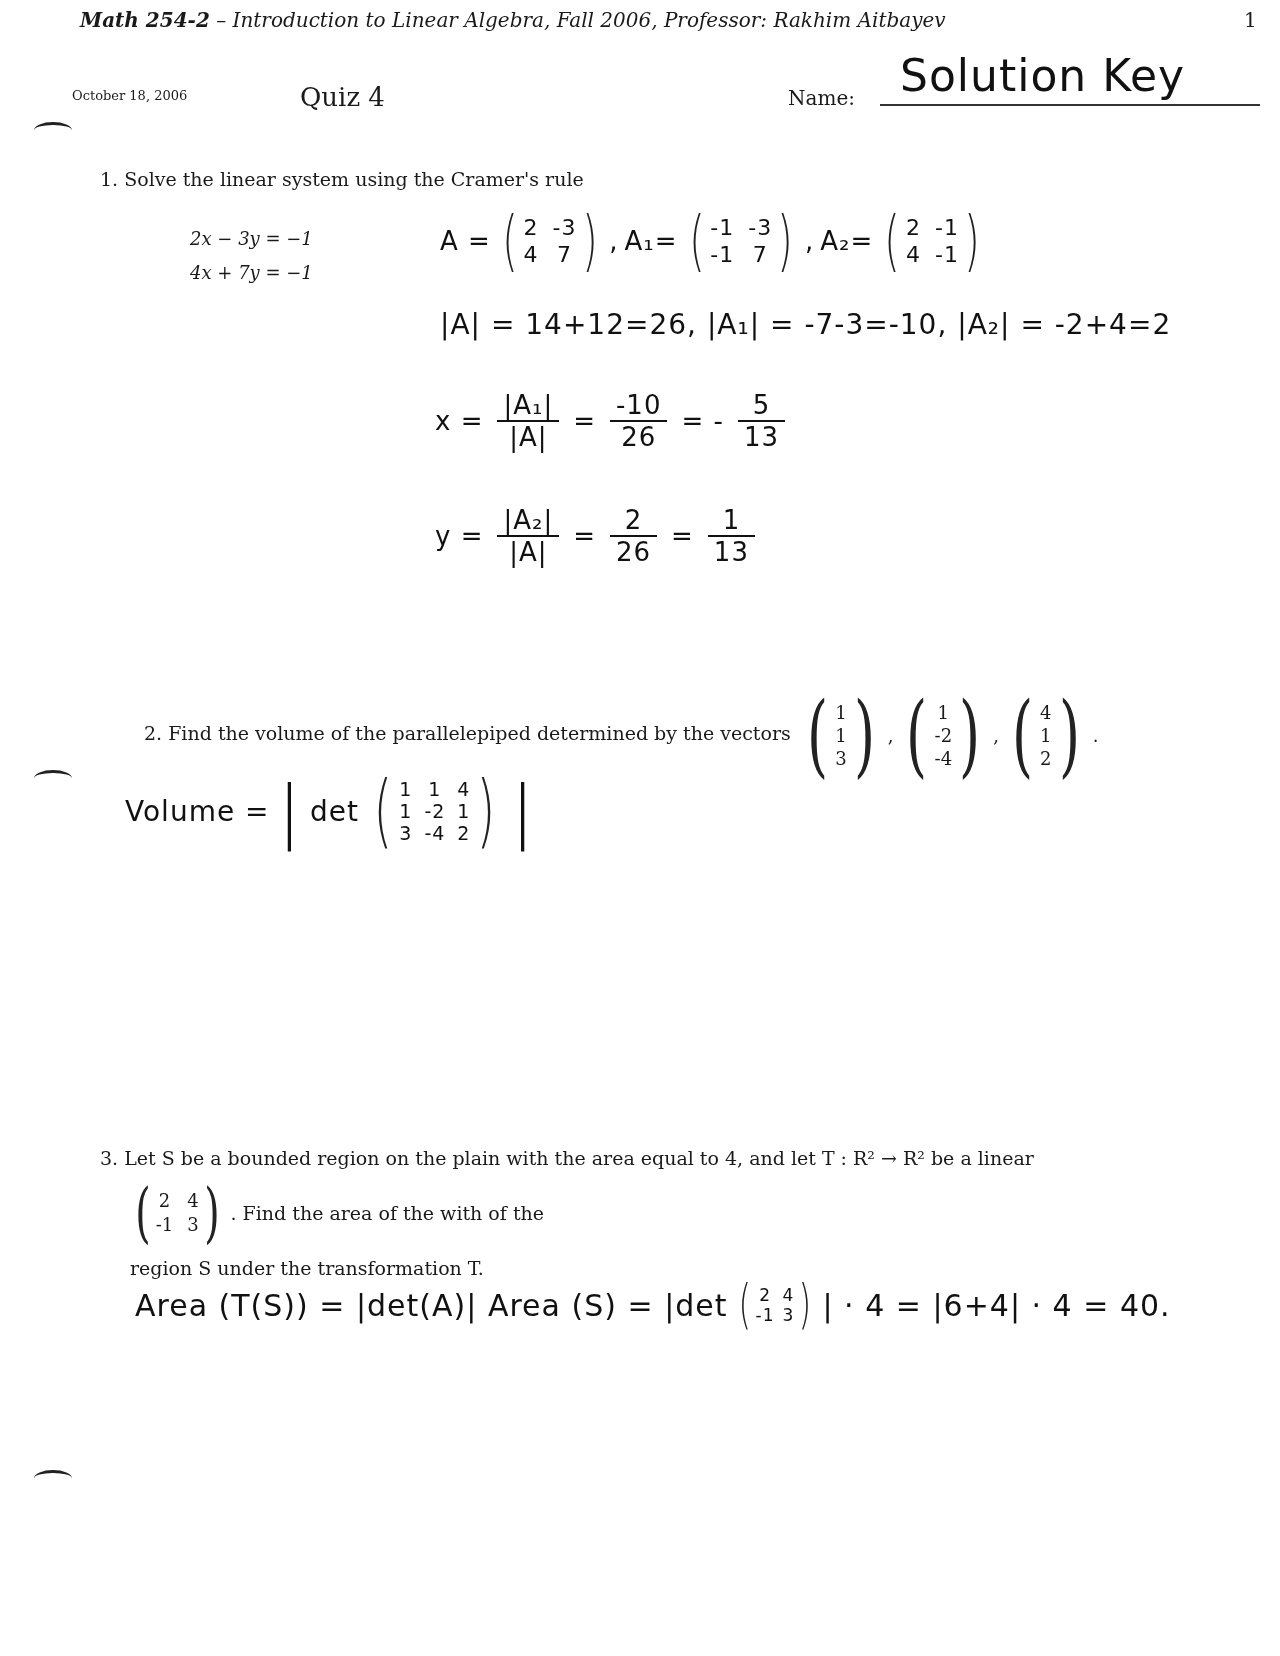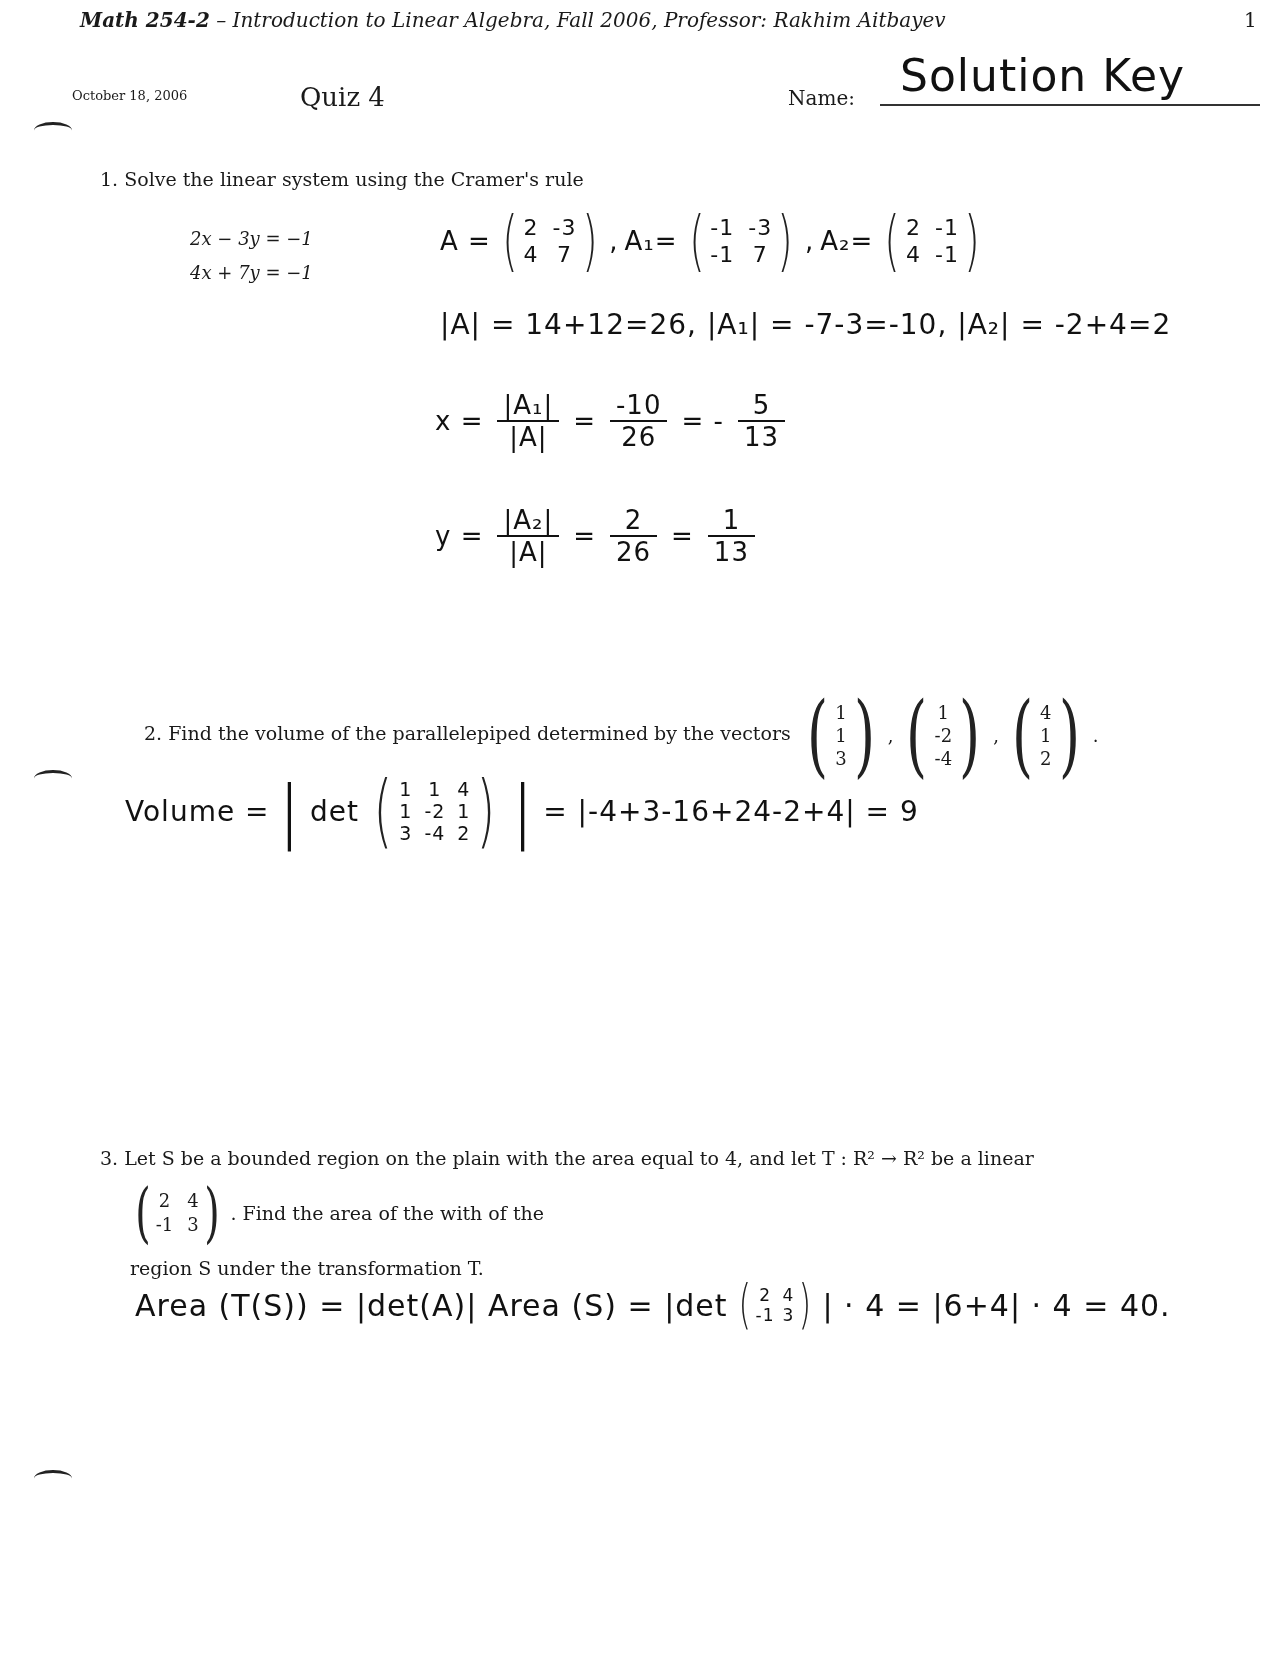--- a/index.html
+++ b/index.html
@@ -177,21 +177,20 @@
       <span>1</span>
         <span>-2</span>
         <span>1</span>
       <span>3</span>
         <span>-4</span>
         <span>2</span>
     </span>
     <span class="paren" style="font-size:80px">)</span>
   </span>
   <span style="font-size:70px;font-weight:100;">|</span>
-  <span>= |-4+3-16+24-2+4| = 9</span>
 </div>
 
 <div class="abs q" style="left:100px;top:1136px;width:1150px;line-height:44px;">
   <div><span>3.</span> <span>Let S be a bounded region on the plain with the area equal to 4, and let T : R² → R² be a linear</span></div>
   <div style="padding-left:30px;display:flex;align-items:center;gap:6px;">
     <span class="mat" style="line-height:22px;">
       <span class="paren">(</span>
       <span class="mat-body" style="grid-template-columns:auto auto;">
         <span>2</span>
           <span>4</span>

